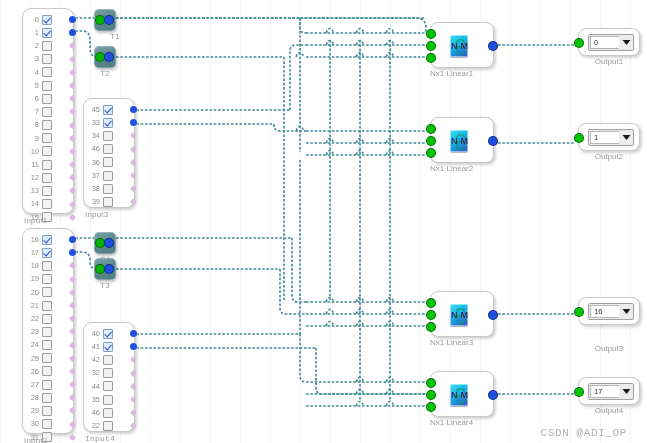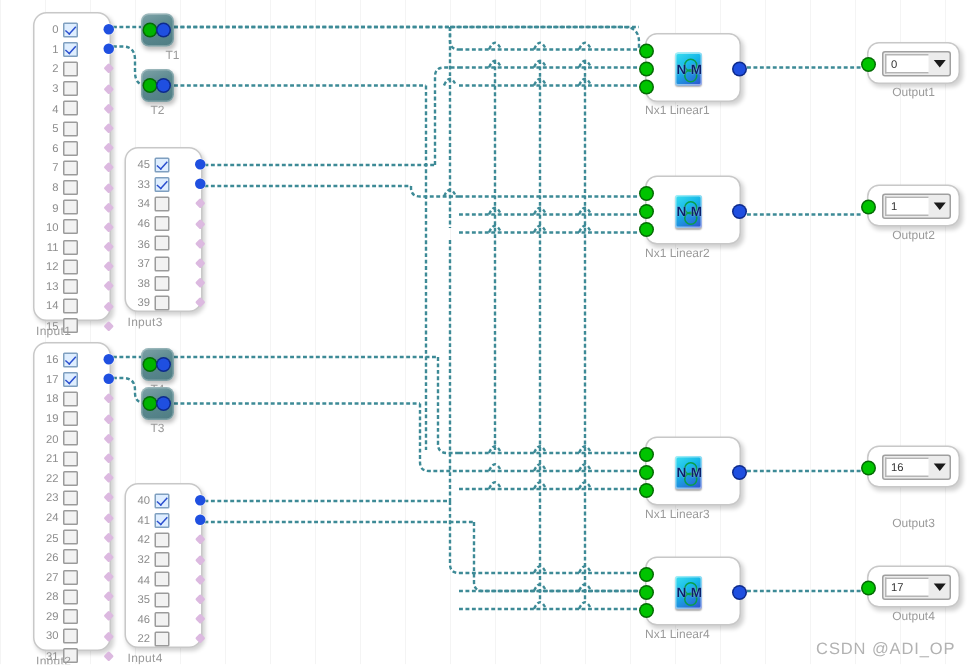--- a/index.html
+++ b/index.html
@@ -193,25 +193,26 @@
     display:flex;align-items:center;justify-content:center;
     flex:0 0 auto;
   }
   .ddl .arw svg{display:block;}
   .out-label{
     position:absolute;font-size:8px;color:#9a9a9a;width:62px;text-align:center;
   }
 
   .wm{
     position:absolute;
-    right:10px;bottom:4px;
+    right:20px;bottom:4px;
     font-size:11px;
     color:#b2b2b2;
     letter-spacing:0.6px;
     white-space:nowrap;
+    font-family:Liberation Mono, monospace;
   }
 </style>
 </head>
 <body>
 
 <div id="canvas">
 
   <div id="grid"></div>
 
   <svg id="wires" viewBox="0 0 647 443">
@@ -569,21 +570,21 @@
           <span class="chan-num">46</span>
           <span class="cbox"></span>
           <span class="pt off" style="top: 4px;"></span>
         </div>
         <div class="chan-row">
           <span class="chan-num">22</span>
           <span class="cbox"></span>
           <span class="pt off" style="top: 4px;"></span>
         </div>
       </div>
-      <div class="panel-label" style="left: 85px; top: 434px;">Input4</div>
+      <div class="panel-label" style="left: 85px; top: 434px; font-family: Liberation Mono, monospace;">Input4</div>
     </div>
 
   <div id="tnodes">
       <div class="tnode" style="left: 94px; top: 9px;">
         <span class="dotg"></span>
         <span class="dotb"></span>
       </div>
       <div class="tlabel" style="left: 94px; top: 32px; margin-left: 10px;">T1</div>
       <div class="tnode" style="left: 94px; top: 46px;">
         <span class="dotg"></span>

